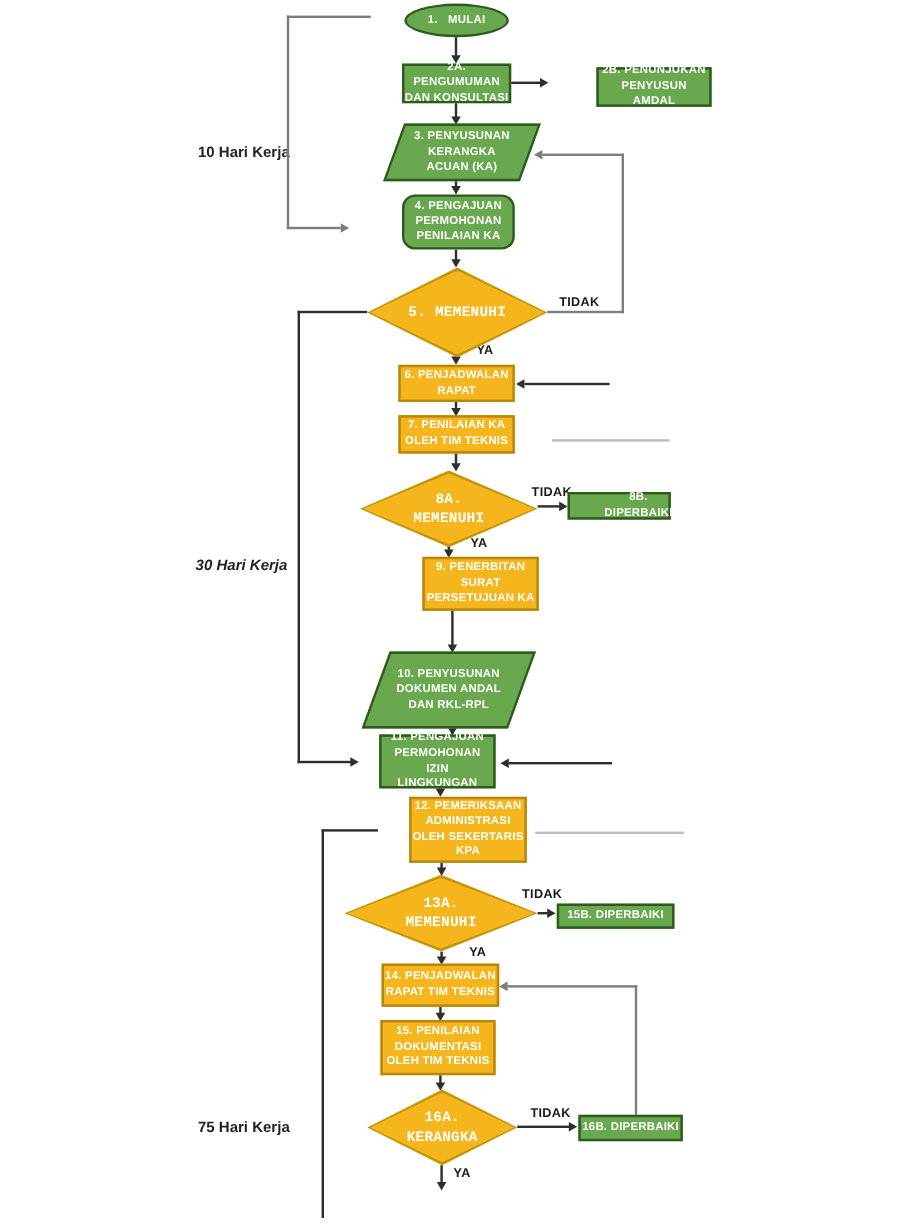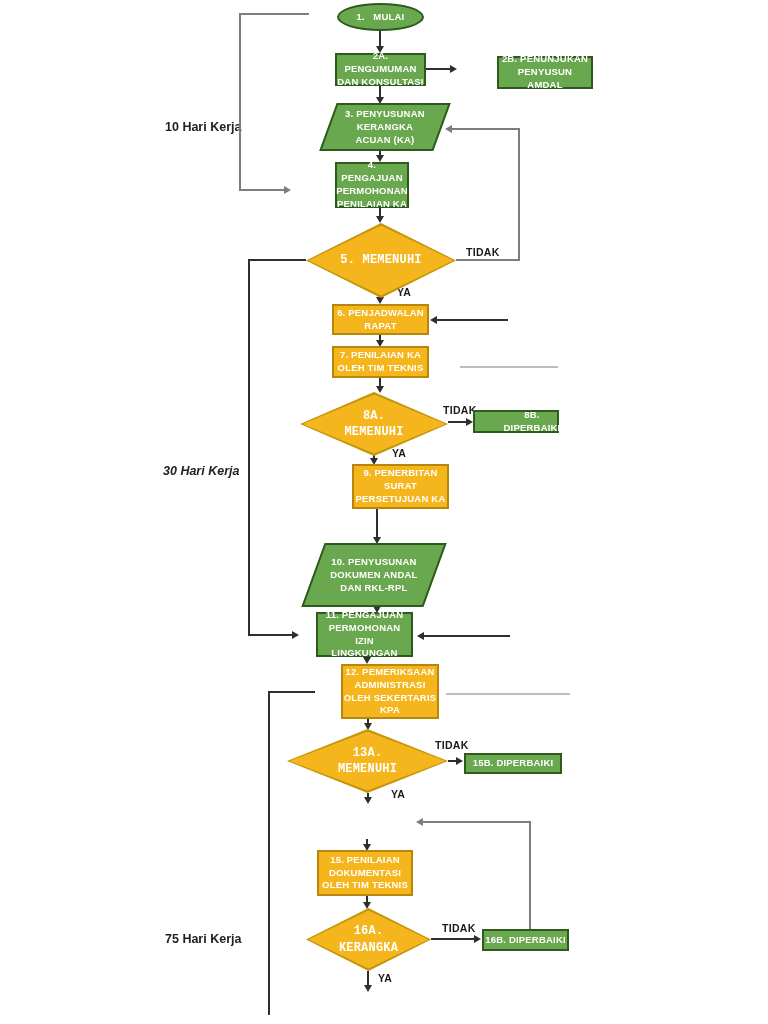--- a/index.html
+++ b/index.html
@@ -154,21 +154,21 @@
 
   <div class="node green" style="left:457px;top:56px;width:96px;height:33px;margin-left:40px;">2B. PENUNJUKAN
 PENYUSUN AMDAL</div>
 
   <div class="node green para" style="left:328px;top:103px;width:114px;height:48px;">
     <span class="unskew">3. PENYUSUNAN
 KERANGKA
 ACUAN (KA)</span>
   </div>
 
-  <div class="node green" style="left:335px;top:162px;width:74px;height:46px;">4. PENGAJUAN
+  <div class="node green" style="left:335px;top:162px;width:94px;height:46px;border-radius:11px;">4. PENGAJUAN
 PERMOHONAN
 PENILAIAN KA</div>
 
   <div class="dia" style="left:306px;top:223px;width:150px;height:75px;">
     <div class="dia-outer"></div>
     <div class="dia-inner"></div>
     <div class="dia-text">5. MEMENUHI</div>
   </div>
 
   <div class="node yellow" style="left:332px;top:304px;width:97px;height:31px;">6. PENJADWALAN
@@ -207,20 +207,22 @@
 
   <div class="dia" style="left:287px;top:729px;width:161px;height:64px;">
     <div class="dia-outer"></div>
     <div class="dia-inner"></div>
     <div class="dia-text">13A.
 MEMENUHI</div>
   </div>
 
   <div class="node green" style="left:464px;top:753px;width:98px;height:21px;">15B. DIPERBAIKI</div>
 
+  <div class="node yellow" style="left:318px;top:803px;width:98px;height:36px;">14. PENJADWALAN
+RAPAT TIM TEKNIS</div>
 
   <div class="node yellow" style="left:317px;top:850px;width:96px;height:46px;">15. PENILAIAN
 DOKUMENTASI
 OLEH TIM TEKNIS</div>
 
   <div class="dia" style="left:306px;top:908px;width:125px;height:63px;">
     <div class="dia-outer"></div>
     <div class="dia-inner"></div>
     <div class="dia-text">16A.
 KERANGKA</div>

